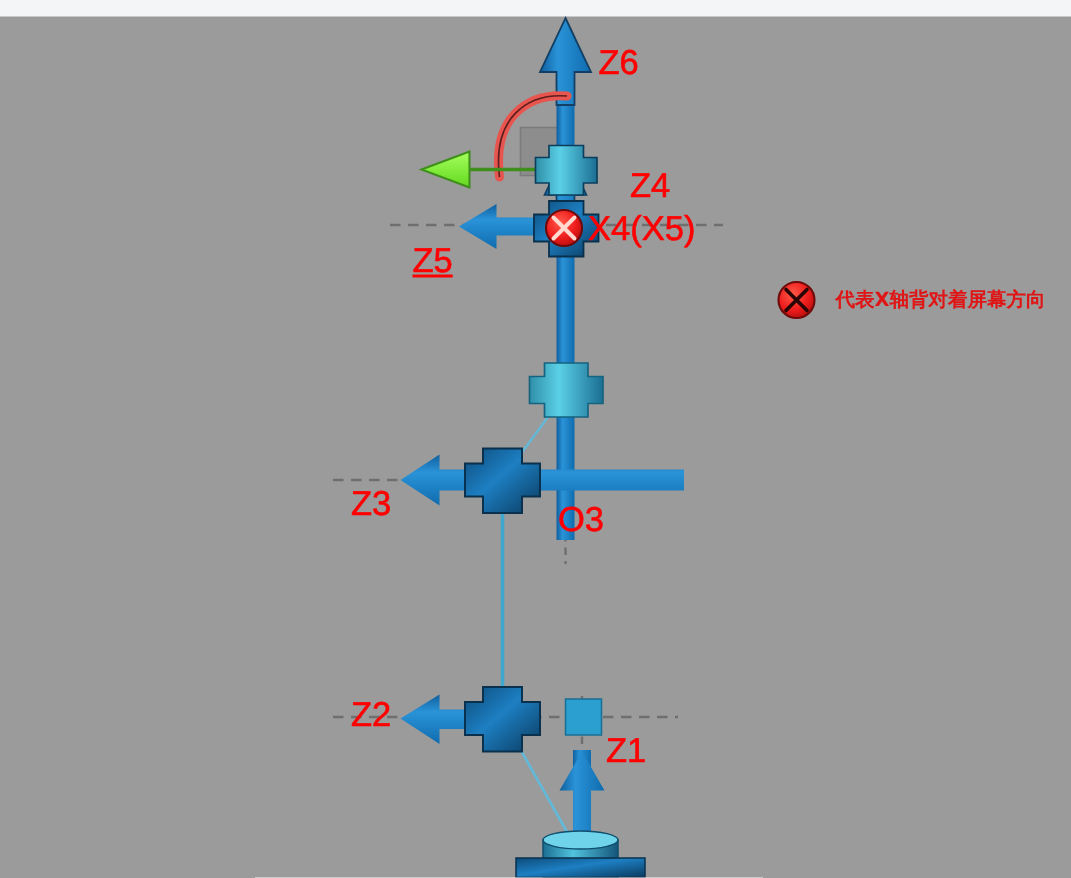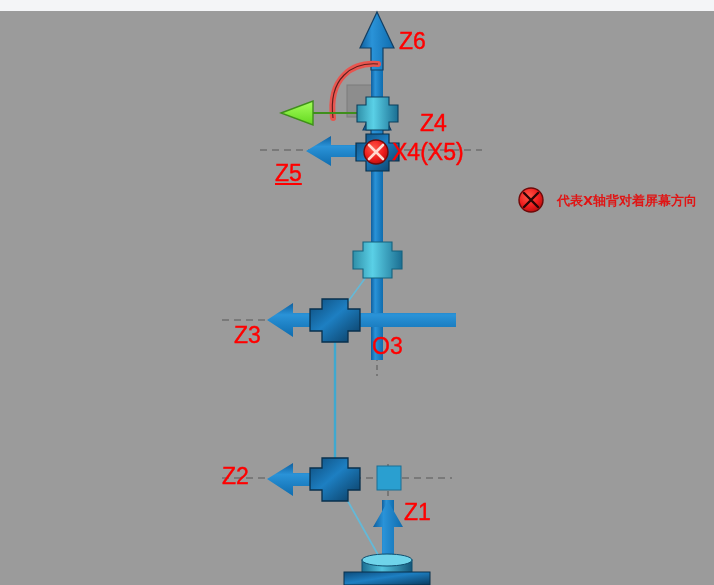--- a/index.html
+++ b/index.html
@@ -191,18 +191,18 @@
       <path d="M524 193 L538 207 M538 193 L524 207" stroke="#2a0505" stroke-width="2.4" stroke-linecap="round"></path>
     </g>
   </svg>
 
   <div class="lbl lbl-big" style="left:399px; top:30px;">Z6</div>
   <div class="lbl lbl-big" style="left:420px; top:112px;">Z4</div>
   <div class="lbl lbl-big" style="left:392px; top:141px;">X4(X5)</div>
   <div class="lbl lbl-big" style="left:275px; top:162px;text-decoration:underline;">Z5</div>
   <div class="lbl lbl-big" style="left:234px; top:308px;margin-top:16px;">Z3</div>
   <div class="lbl lbl-big" style="left:372px; top:335px;">O3</div>
-  <div class="lbl lbl-big" style="left:222px; top:465px;">Z2</div>
-  <div class="lbl lbl-big" style="left:404px; top:501px;">Z1</div>
+  <div class="lbl lbl-big" style="left:234px; top:465px;">Z2</div>
+  <div class="lbl lbl-big" style="left:404px; top:489px;">Z1</div>
 
   <div class="lbl-cn" style="left:557px; top:194px;font-weight:bold;">代表X轴背对着屏幕方向</div>
 
 </div>
 
 </body></html>

